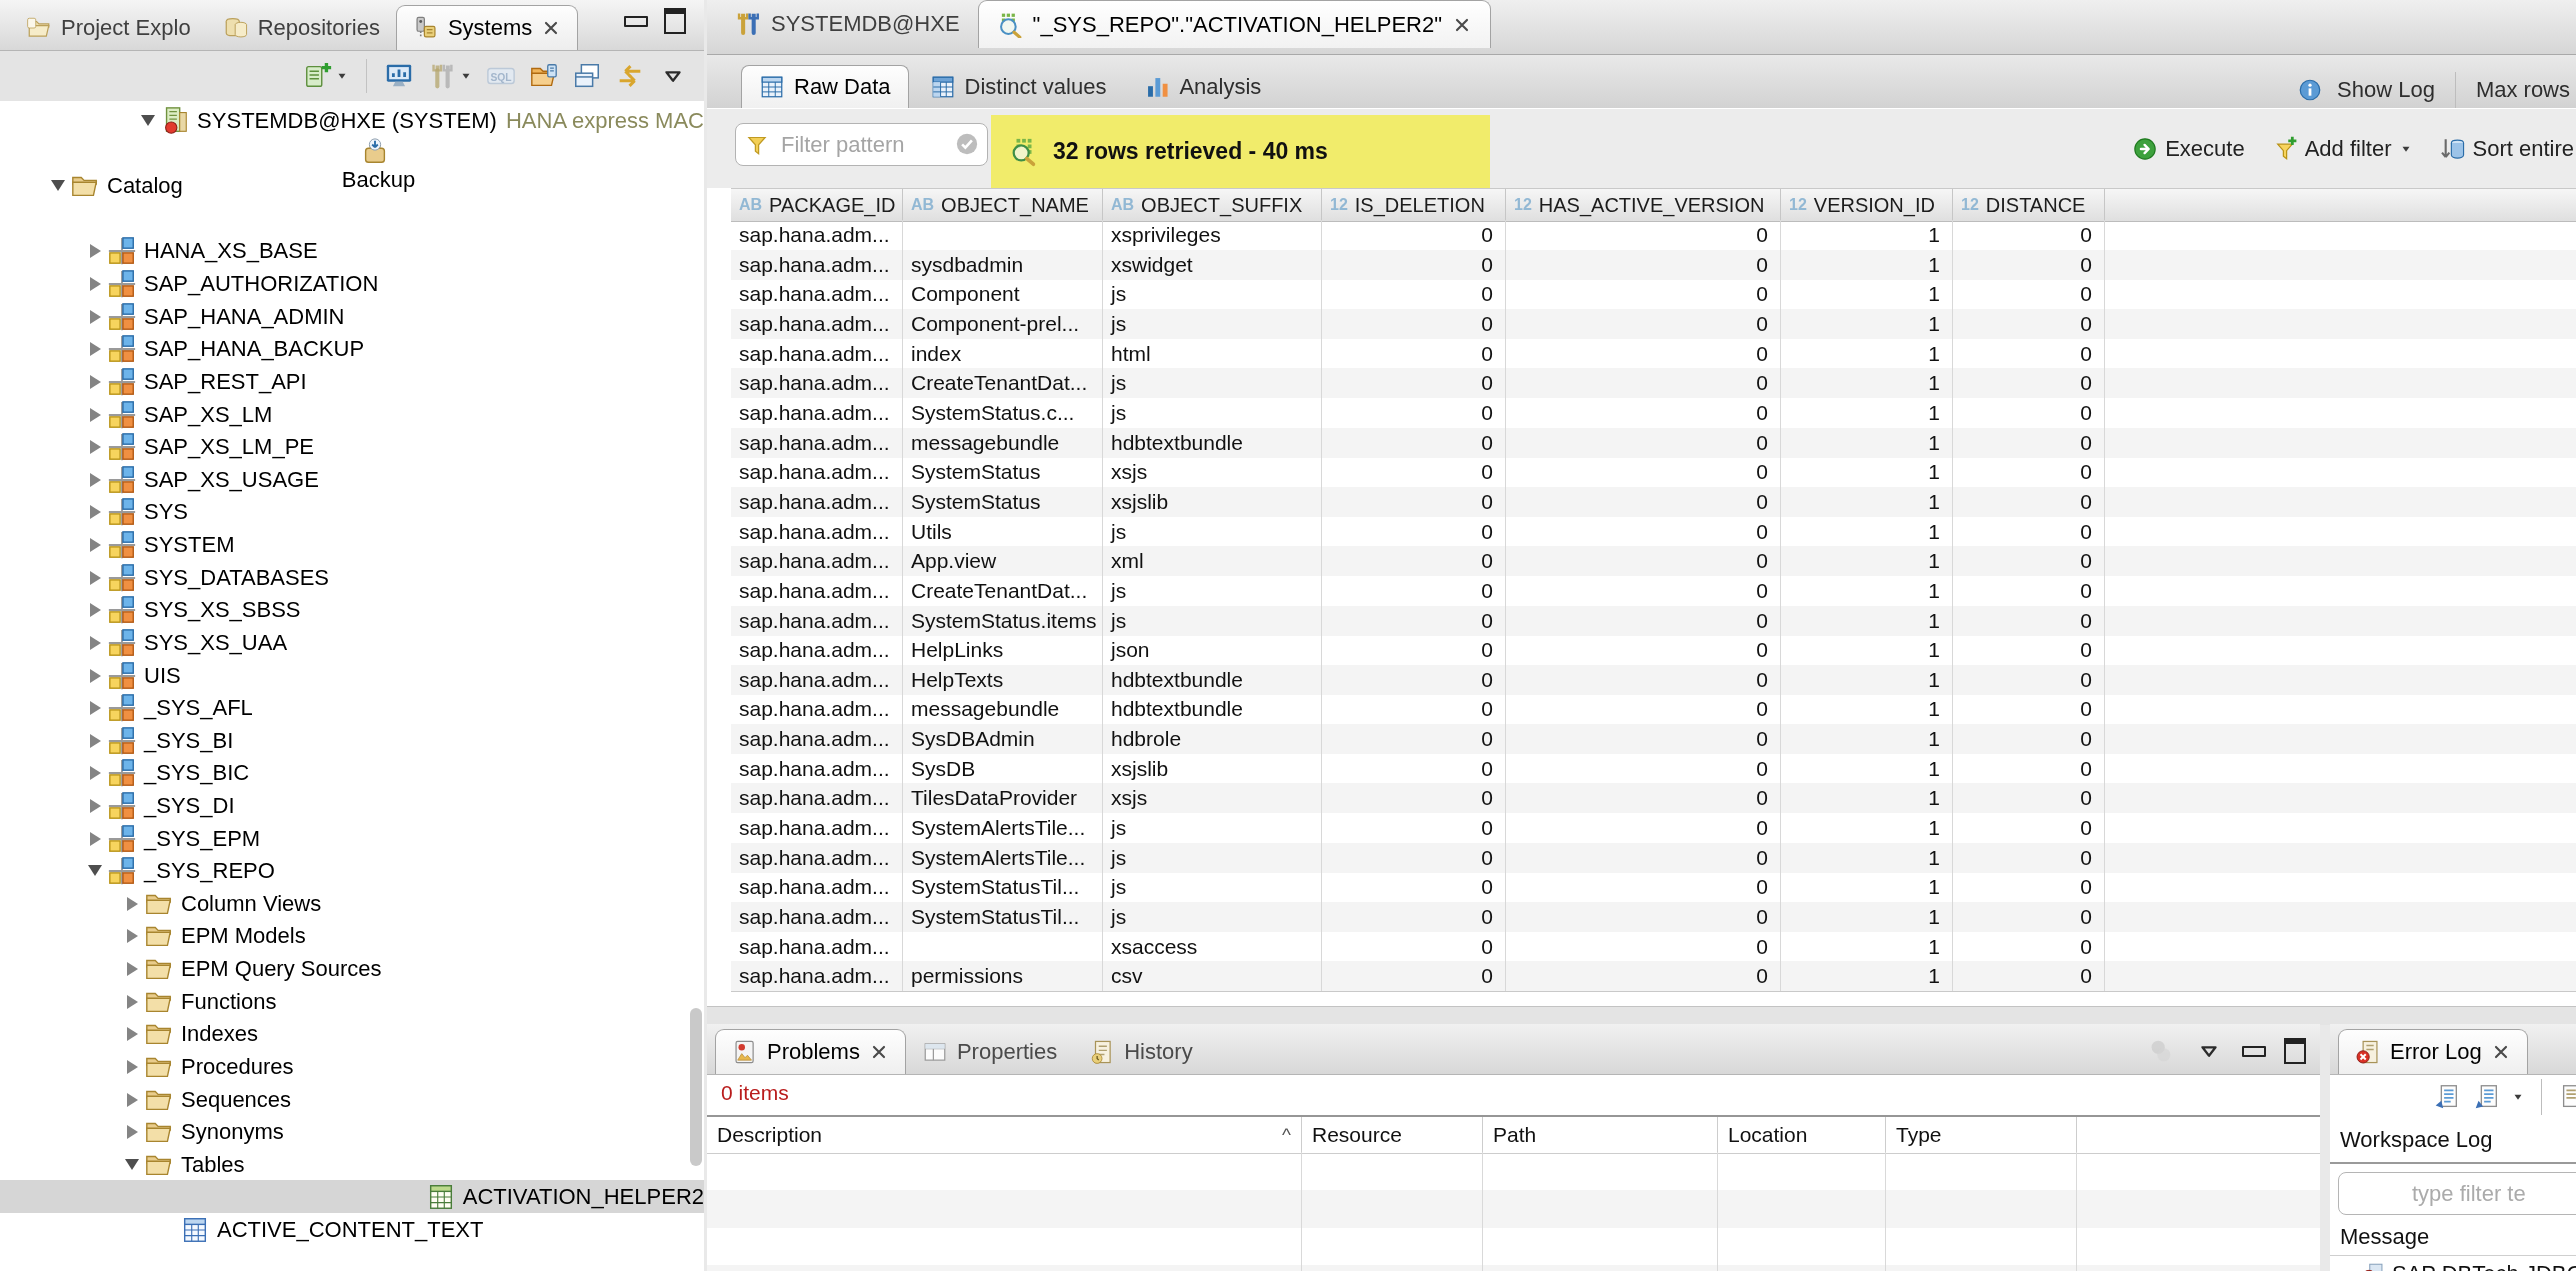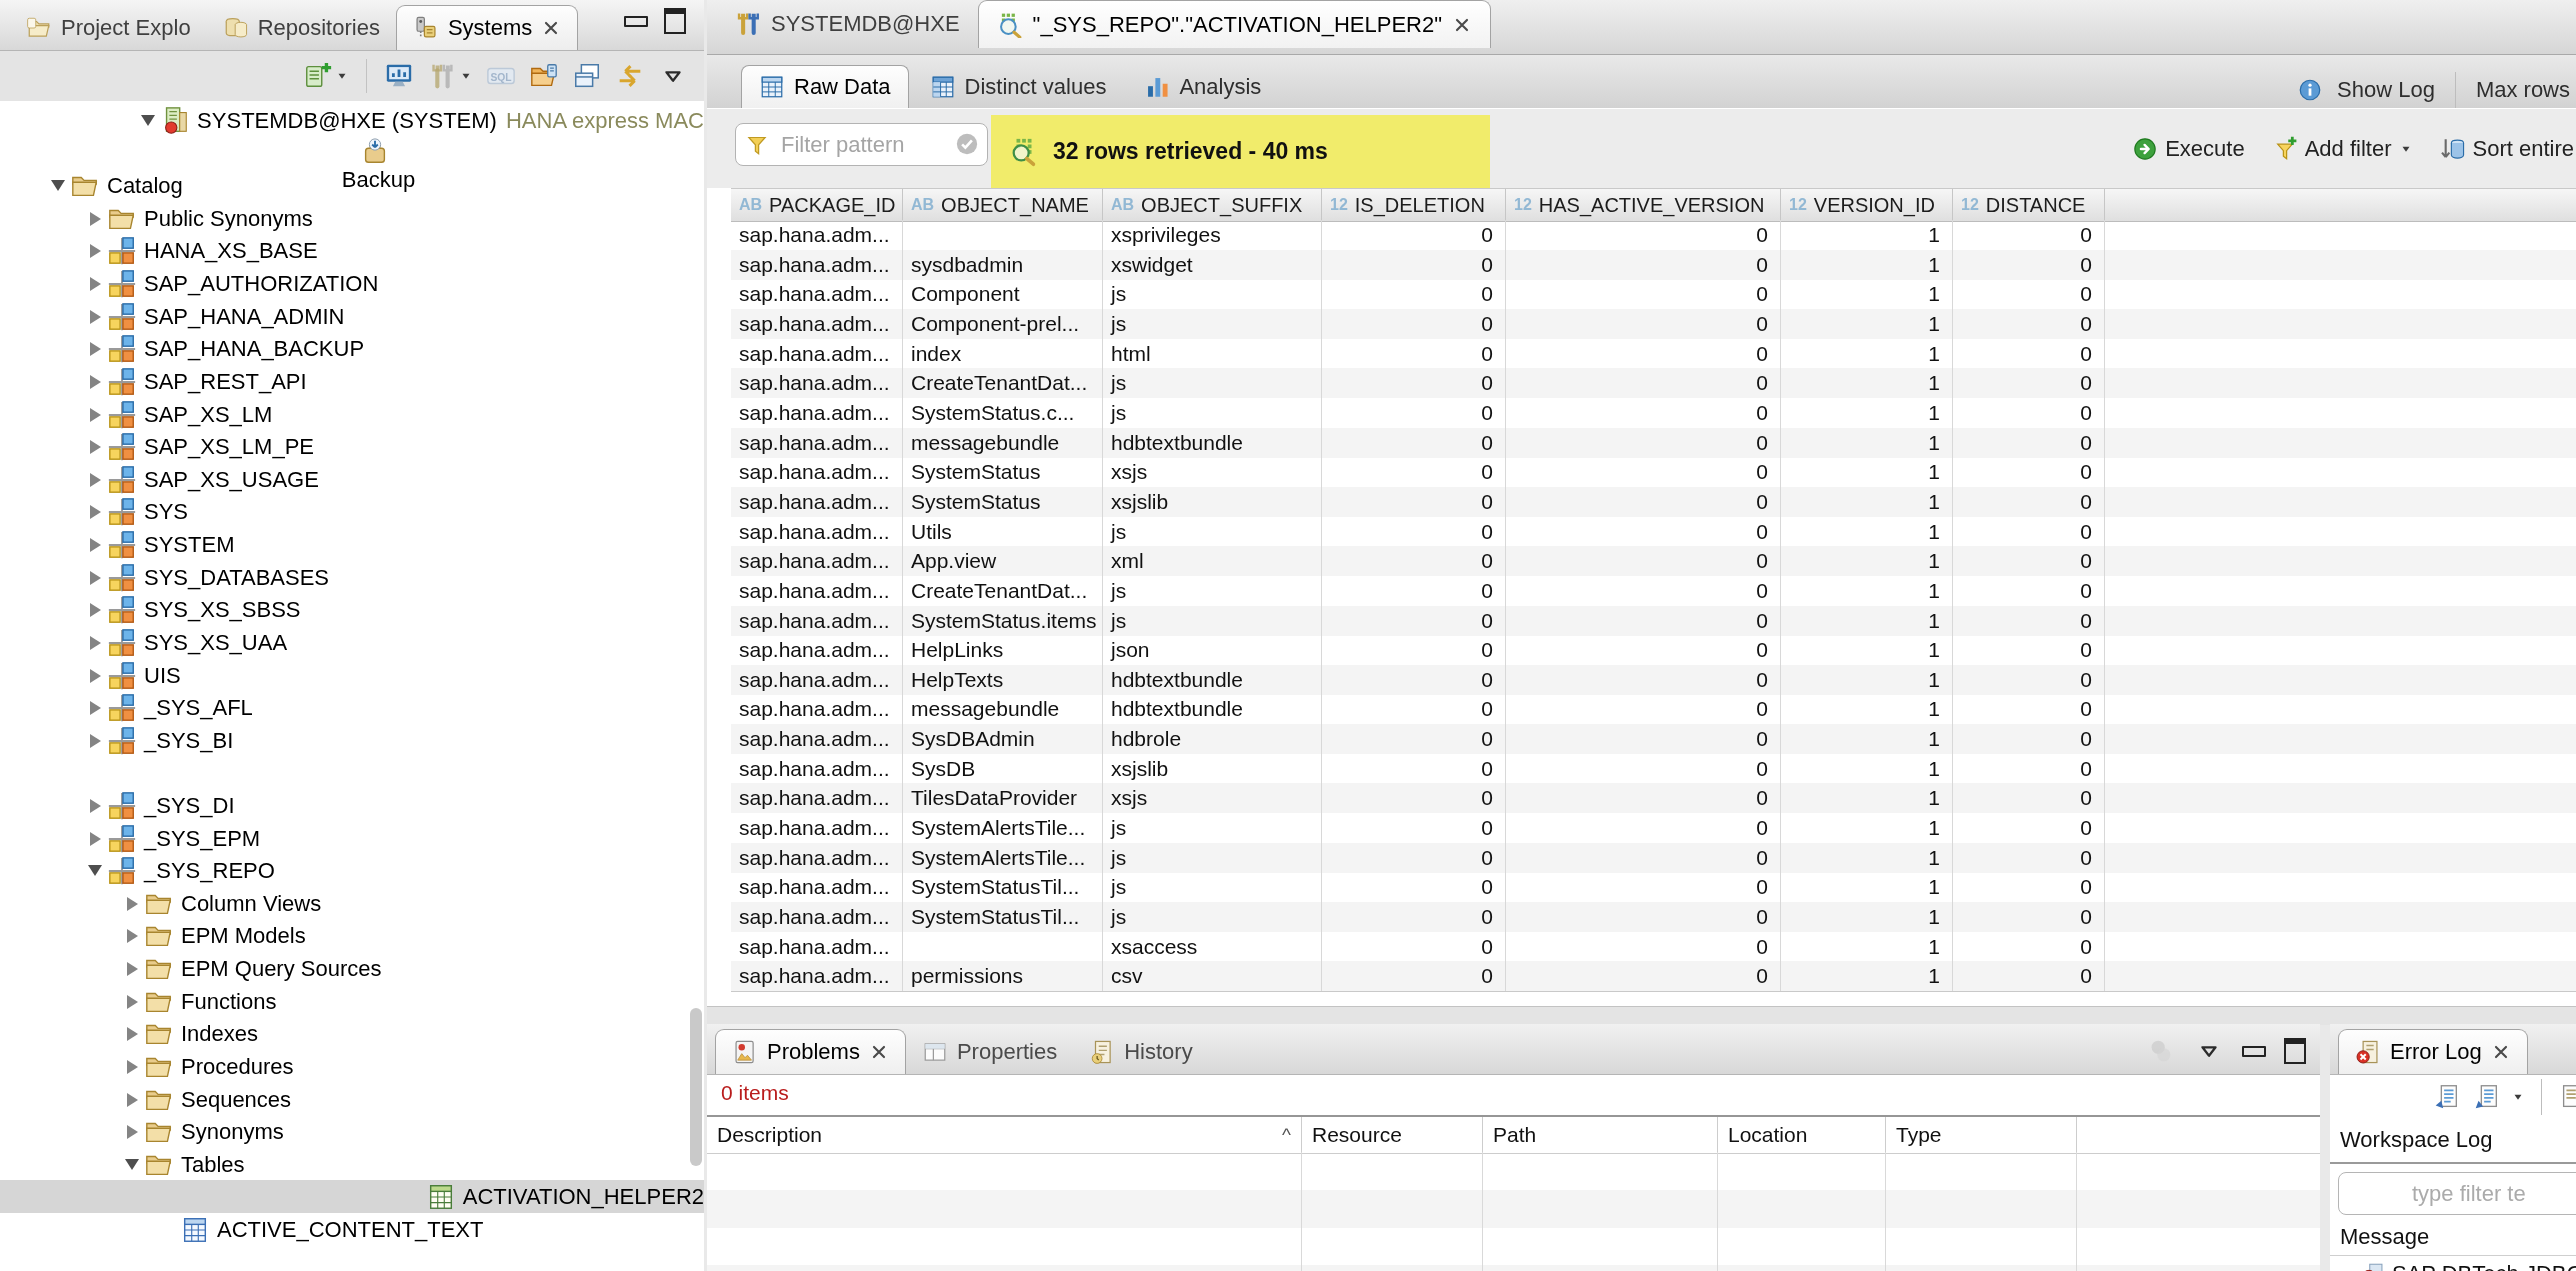--- a/index.html
+++ b/index.html
@@ -287,32 +287,20 @@
             <span class="tw-e"></span>
           </span>
           <span class="icn ">
             <svg viewBox="0 0 32 32">
               <path d="M3 7h9l3 3h13v4H3z" fill="#e9cc8c" stroke="#a8852f" stroke-width="1.5"></path>
               <path d="M3 12h25l-3 14H3z" fill="#f3dfa8" stroke="#a8852f" stroke-width="1.5"></path>
             </svg>
           </span>
           <span class="lbl">Catalog</span>
         </div>
-        <div class="tree-row" style="top: 101px; padding-left: 83px;">
-          <span class="twist">
-            <span class="tw-c"></span>
-          </span>
-          <span class="icn ">
-            <svg viewBox="0 0 32 32">
-              <path d="M3 7h9l3 3h13v4H3z" fill="#e9cc8c" stroke="#a8852f" stroke-width="1.5"></path>
-              <path d="M3 12h25l-3 14H3z" fill="#f3dfa8" stroke="#a8852f" stroke-width="1.5"></path>
-            </svg>
-          </span>
-          <span class="lbl">Public Synonyms</span>
-        </div>
         <div class="tree-row" style="top: 133px; padding-left: 83px;">
           <span class="twist">
             <span class="tw-c"></span>
           </span>
           <span class="icn ">
             <svg viewBox="0 0 32 32">
               <path d="M16 2v28M2 16h28" stroke="#9a9a9a" stroke-width="2"></path>
               <rect x="17" y="2" width="11" height="11" fill="#6db4ea" stroke="#2a6ca8" stroke-width="1.5"></rect>
               <rect x="3" y="18" width="11" height="11" fill="#f7d45e" stroke="#b99317" stroke-width="1.5"></rect>
               <rect x="17" y="18" width="11" height="11" fill="#f09042" stroke="#b35a14" stroke-width="1.5"></rect>
@@ -522,20 +510,34 @@
           </span>
           <span class="icn ">
             <svg viewBox="0 0 32 32">
               <path d="M16 2v28M2 16h28" stroke="#9a9a9a" stroke-width="2"></path>
               <rect x="17" y="2" width="11" height="11" fill="#6db4ea" stroke="#2a6ca8" stroke-width="1.5"></rect>
               <rect x="3" y="18" width="11" height="11" fill="#f7d45e" stroke="#b99317" stroke-width="1.5"></rect>
               <rect x="17" y="18" width="11" height="11" fill="#f09042" stroke="#b35a14" stroke-width="1.5"></rect>
             </svg>
           </span>
           <span class="lbl">_SYS_BI</span>
+        </div>
+        <div class="tree-row" style="top: 655px; padding-left: 83px;">
+          <span class="twist">
+            <span class="tw-c"></span>
+          </span>
+          <span class="icn ">
+            <svg viewBox="0 0 32 32">
+              <path d="M16 2v28M2 16h28" stroke="#9a9a9a" stroke-width="2"></path>
+              <rect x="17" y="2" width="11" height="11" fill="#6db4ea" stroke="#2a6ca8" stroke-width="1.5"></rect>
+              <rect x="3" y="18" width="11" height="11" fill="#f7d45e" stroke="#b99317" stroke-width="1.5"></rect>
+              <rect x="17" y="18" width="11" height="11" fill="#f09042" stroke="#b35a14" stroke-width="1.5"></rect>
+            </svg>
+          </span>
+          <span class="lbl">_SYS_BIC</span>
         </div>
         <div class="tree-row" style="top: 688px; padding-left: 83px;">
           <span class="twist">
             <span class="tw-c"></span>
           </span>
           <span class="icn ">
             <svg viewBox="0 0 32 32">
               <path d="M16 2v28M2 16h28" stroke="#9a9a9a" stroke-width="2"></path>
               <rect x="17" y="2" width="11" height="11" fill="#6db4ea" stroke="#2a6ca8" stroke-width="1.5"></rect>
               <rect x="3" y="18" width="11" height="11" fill="#f7d45e" stroke="#b99317" stroke-width="1.5"></rect>

